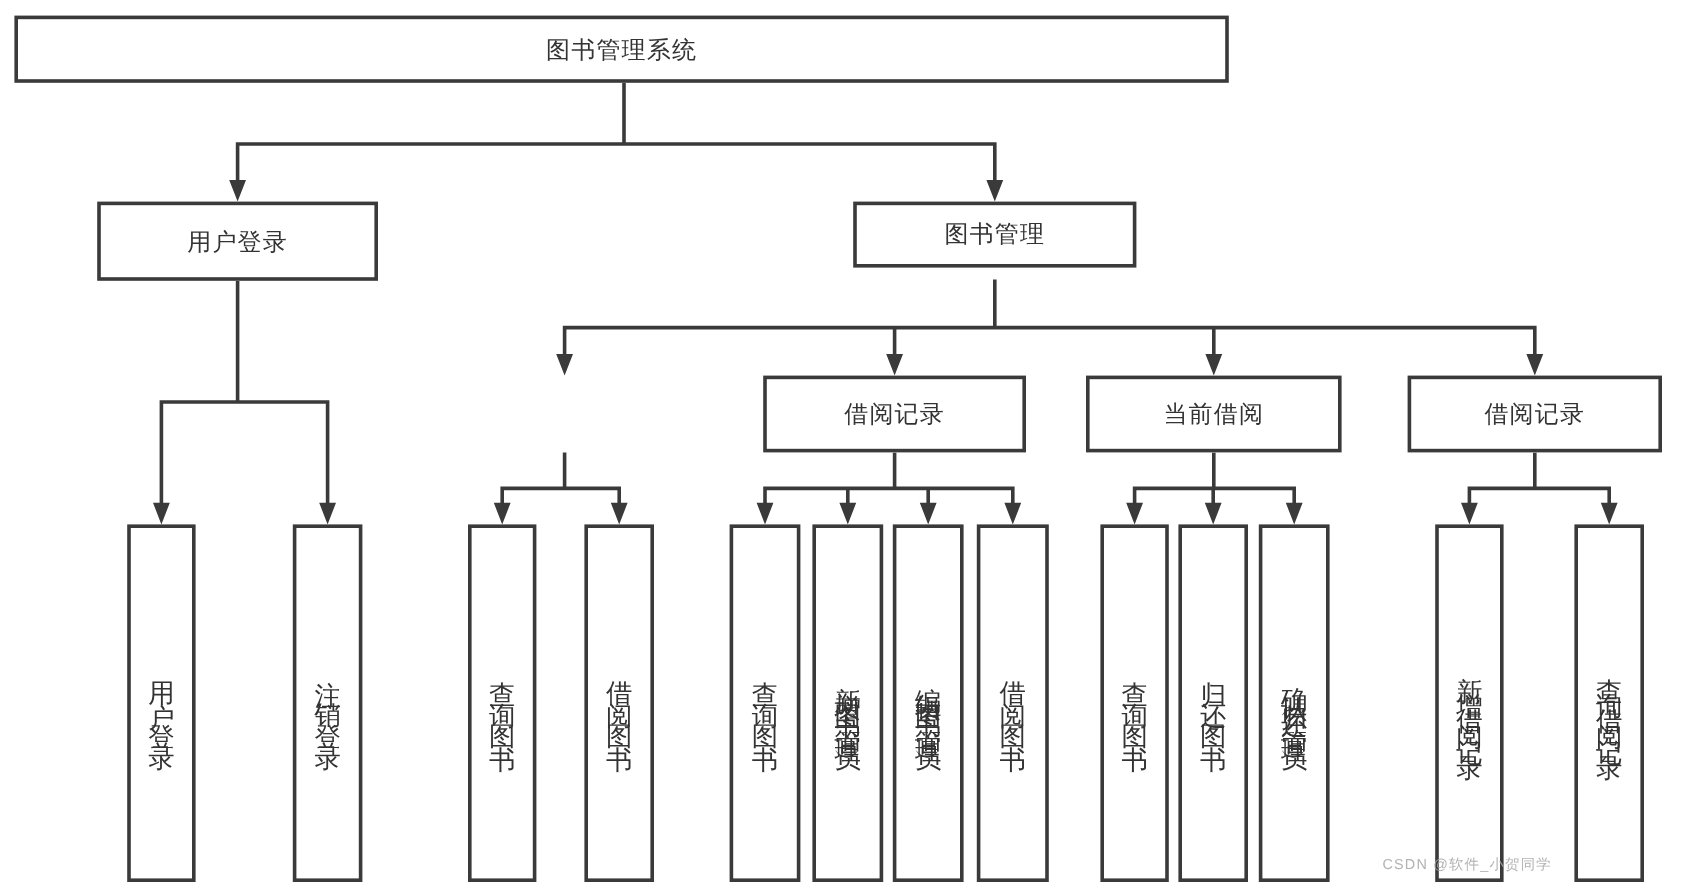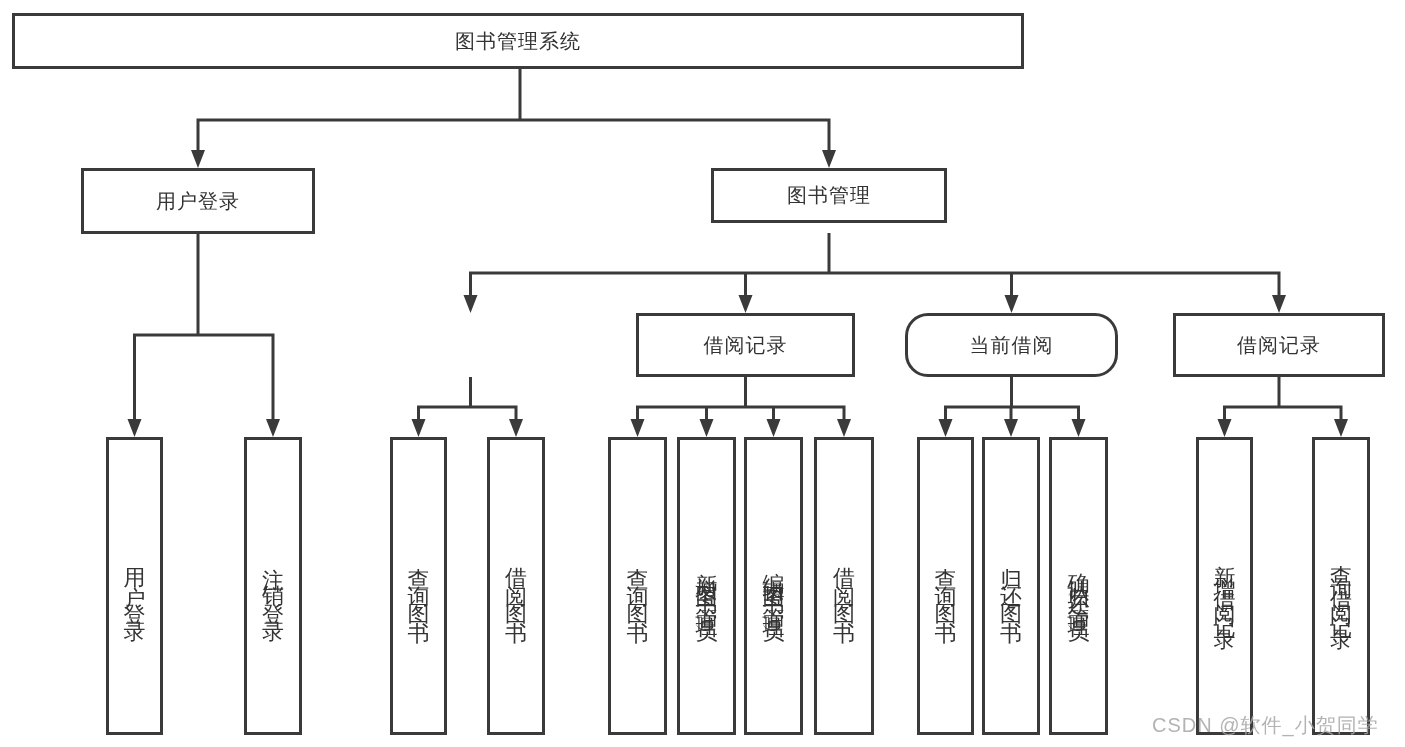--- a/index.html
+++ b/index.html
@@ -28,21 +28,21 @@
   .h-node{font-size:20px;letter-spacing:1px;}
   .leaf{font-size:22px;}
   .leaf .v-label{
     writing-mode:vertical-rl;
     line-height:1;
     white-space:nowrap;
   }
   .watermark{
     position:absolute;
     left:1152px;top:712px;
-    font-size:20px;
+    font-size:12px;
     color:var(--wm);
     opacity:.85;
     white-space:nowrap;
     letter-spacing:1px;
   }
 </style>
 </head>
 <body>
 
 <div class="canvas">
@@ -74,21 +74,21 @@
   <div class="node h-node" style="left:81px;top:168px;width:234px;height:66px;">
     <span>用户登录</span>
   </div>
   <div class="node h-node" style="left:711px;top:168px;width:236px;height:55px;">
     <span>图书管理</span>
   </div>
 
   <div class="node h-node" style="left:636px;top:313px;width:219px;height:64px;">
     <span>借阅记录</span>
   </div>
-  <div class="node h-node" style="left:905px;top:313px;width:213px;height:64px;border-radius:23px;">
+  <div class="node h-node" style="left:905px;top:313px;width:213px;height:64px;">
     <span>当前借阅</span>
   </div>
   <div class="node h-node" style="left:1173px;top:313px;width:212px;height:64px;text-align:center;">
     <span>借阅记录</span>
   </div>
 
   <div class="node leaf" style="left:106px;top:437px;width:57px;height:298px;">
     <span class="v-label" style="letter-spacing: 18px;">用户登录</span>
   </div>
   <div class="node leaf" style="left:244px;top:437px;width:58px;height:298px;">

